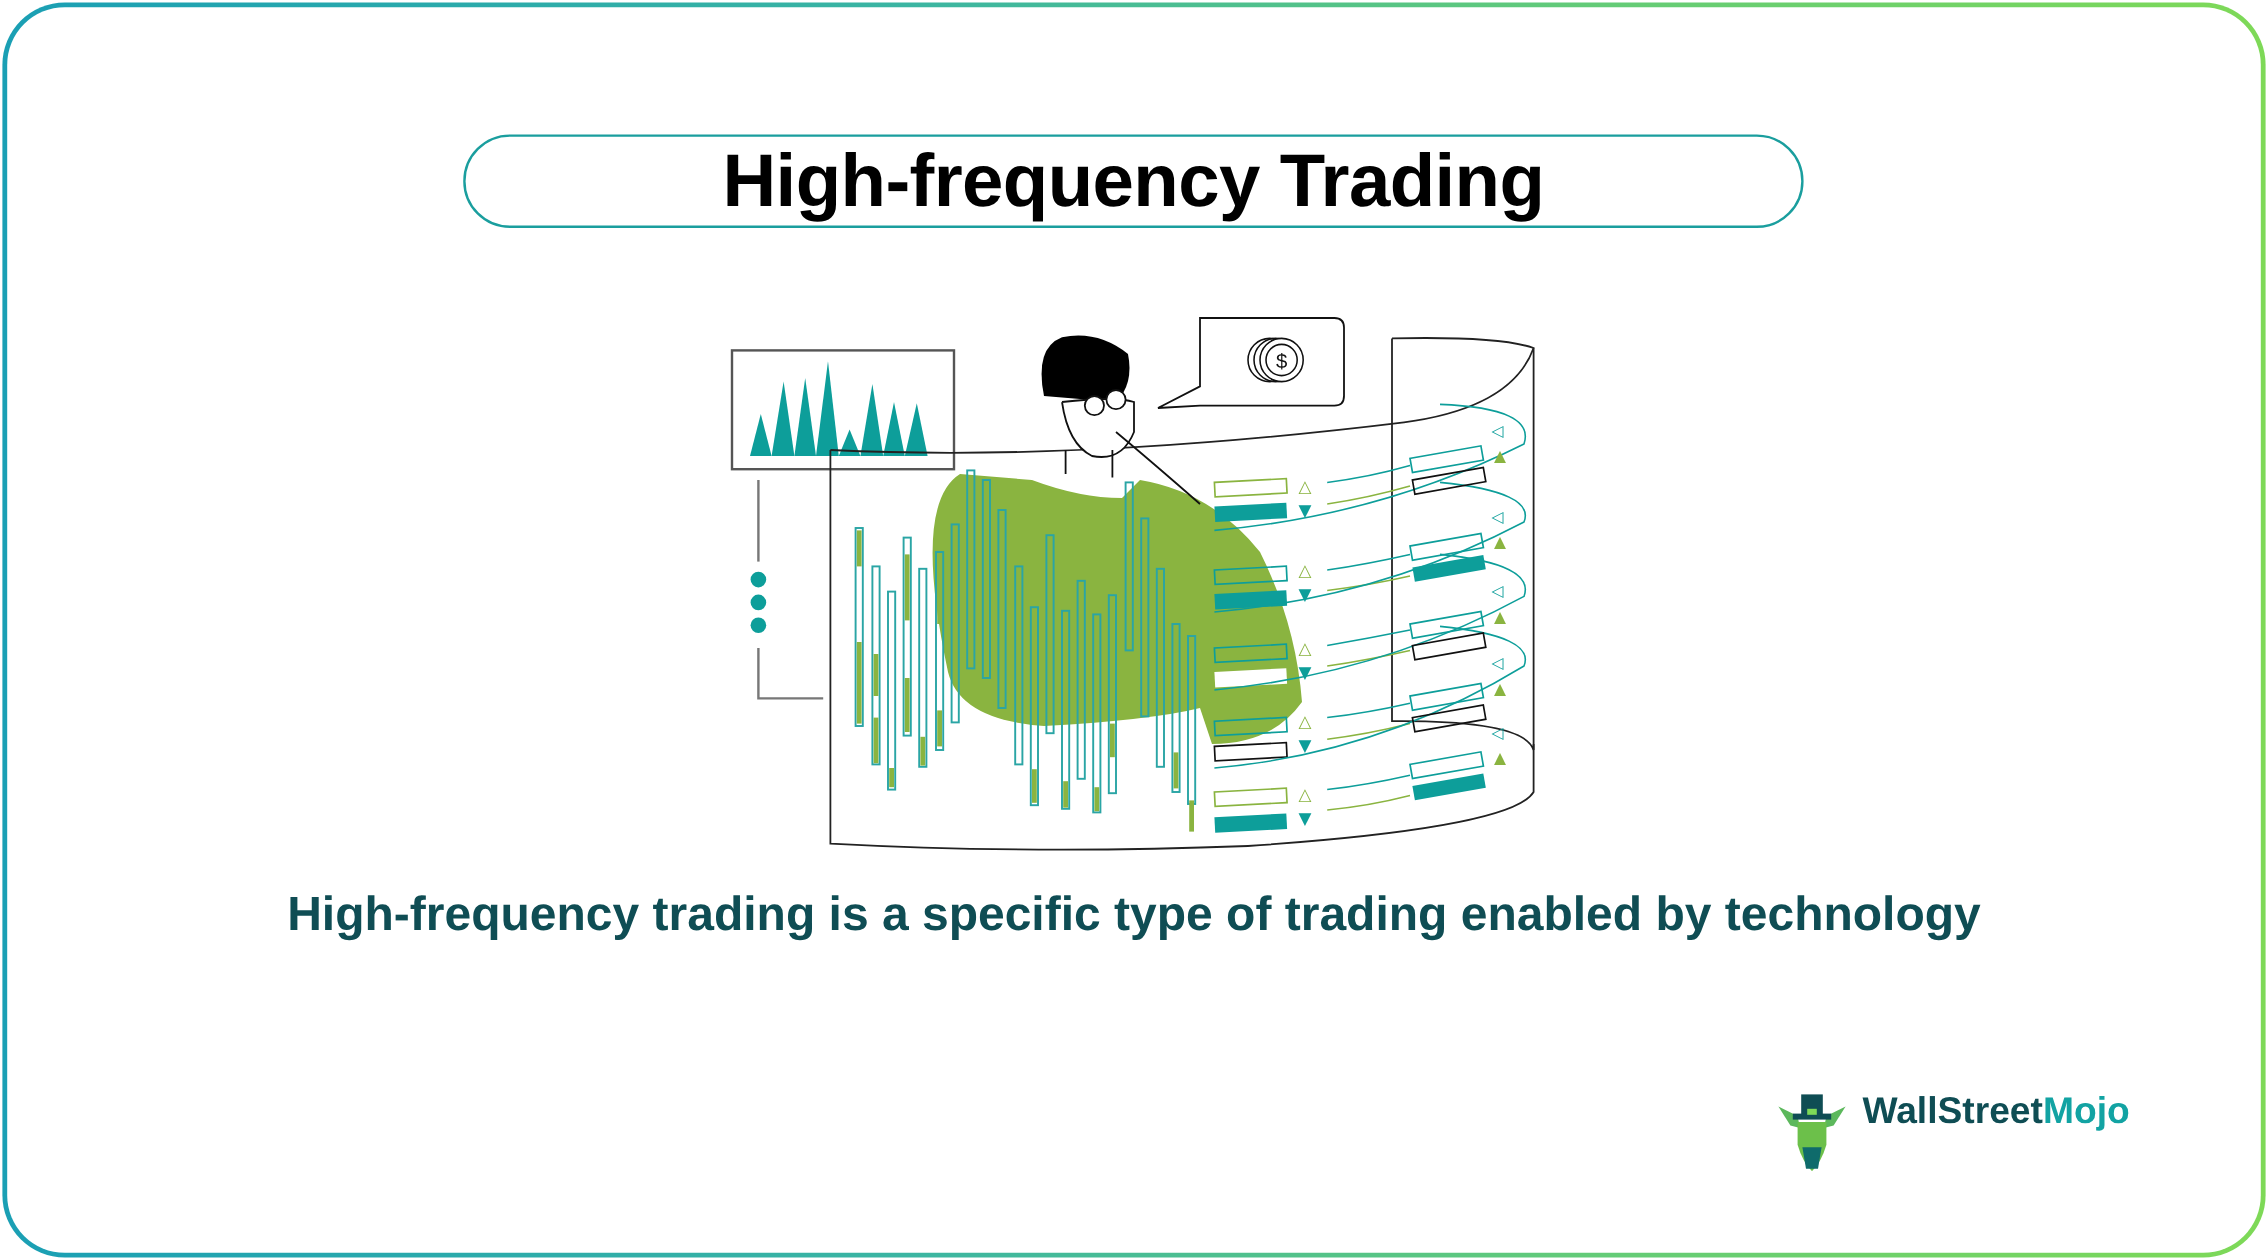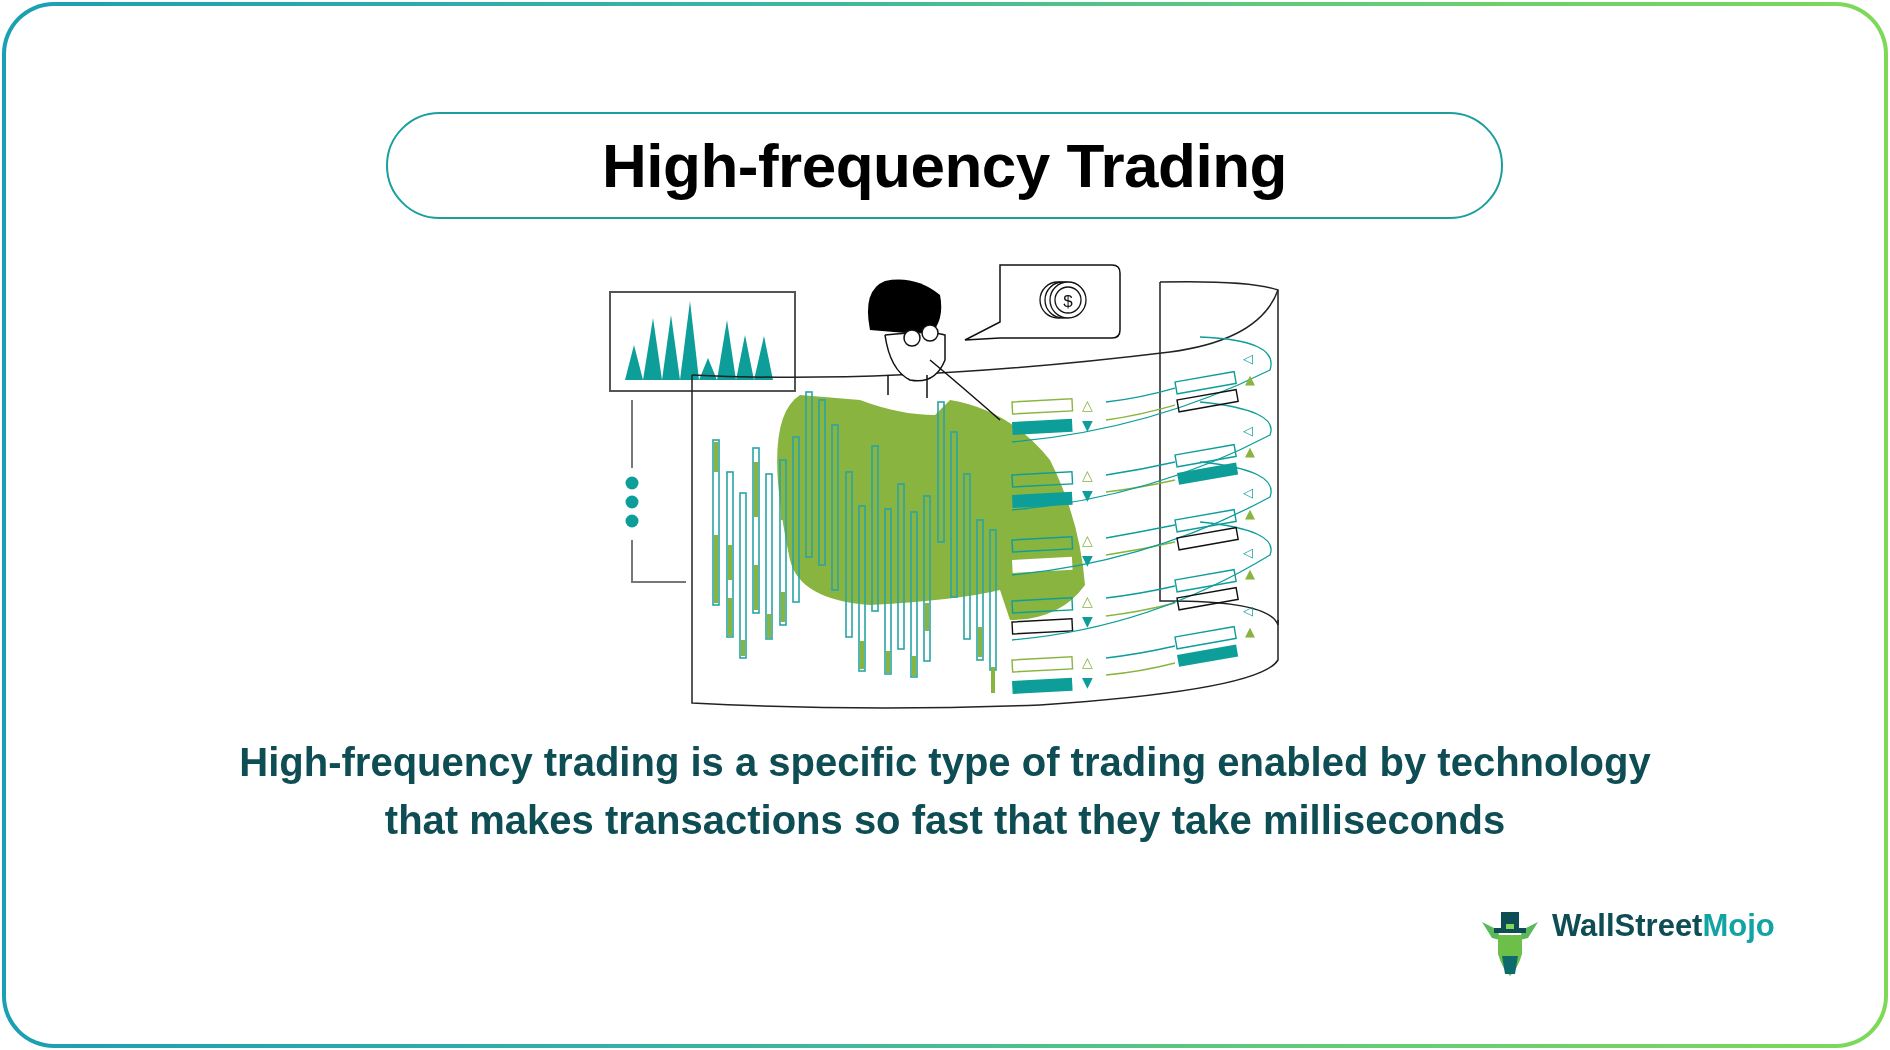--- a/index.html
+++ b/index.html
@@ -5,21 +5,21 @@
   html, body { margin:0; padding:0; background:#ffffff; }
   body { width:1890px; height:1050px; position:relative; overflow:hidden; font-family:"Liberation Sans", "DejaVu Sans", sans-serif; }
   .frame {
     position:absolute; left:2px; top:2px; width:1886px; height:1046px;
     border-radius:52px; box-sizing:border-box;
     padding:4px;
     background:linear-gradient(90deg,#1a9fb4 0%,#3bb5a2 40%,#63cb78 70%,#7ed957 100%);
   }
   .frame-inner { width:100%; height:100%; background:#fff; border-radius:48px; }
   .title-pill {
-    position:absolute; left:386px; top:112px; width:1117px; height:107px;
+    position:absolute; left:386px; top:112px; width:1117px; height:78px;
     border:2.5px solid #1a9e9e; border-radius:54px; box-sizing:border-box;
     display:flex; align-items:center; justify-content:center;
   }
   .title-text { font-size:62px; font-weight:700; color:#000; letter-spacing:-0.5px; font-family:"Liberation Sans", sans-serif; }
   .illustration { position:absolute; left:600px; top:258px; width:690px; height:460px; }
   .description {
     position:absolute; left:0; width:1890px; top:733px;
     text-align:center; color:#0f4d54; font-weight:700; font-size:40px; line-height:58px;
     font-family:"Liberation Sans", sans-serif;
   }
@@ -193,21 +193,20 @@
       <text x="1243" y="557" fill="#0d9e9a">◁</text>
         <text x="1245" y="578">▲</text>
       <text x="1243" y="615" fill="#0d9e9a">◁</text>
         <text x="1245" y="636">▲</text>
     </g>
   </svg>
 </div>
 
 <div class="description">
   <div>High-frequency trading is a specific type of trading enabled by technology</div>
-  <div>that makes transactions so fast that they take milliseconds</div>
 </div>
 
 <div class="logo">
   <svg width="60" height="72" viewBox="0 0 60 72">
     <path d="M2,14 L12,30 L20,32 L18,22 Z" fill="#5cb85c"></path>
     <path d="M58,14 L48,30 L40,32 L42,22 Z" fill="#5cb85c"></path>
     <rect x="21" y="4" width="18" height="18" fill="#0f4d54"></rect>
     <rect x="14" y="20" width="32" height="5" fill="#0f4d54"></rect>
     <rect x="26" y="16" width="8" height="5" fill="#7ed957"></rect>
     <path d="M18,27 L42,27 L42,46 Q38,60 30,68 Q22,60 18,46 Z" fill="#6cc04a"></path>

